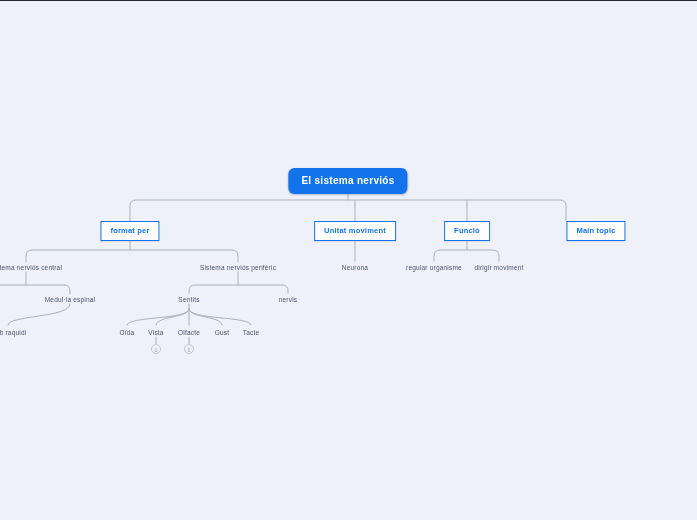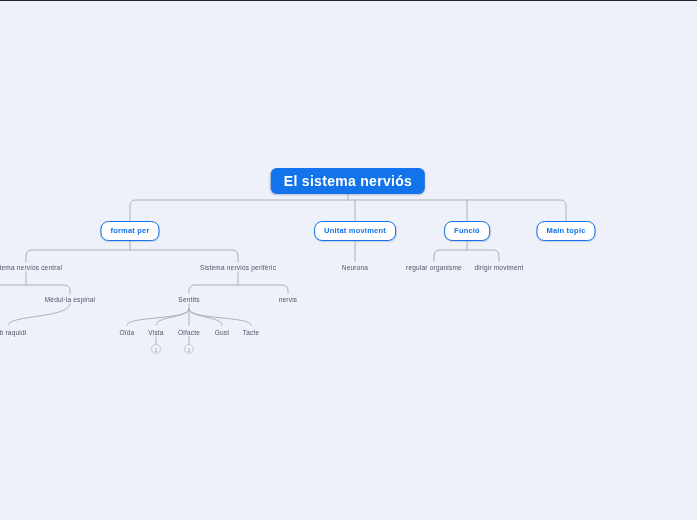--- a/index.html
+++ b/index.html
@@ -24,35 +24,35 @@
     box-sizing:border-box;
     text-align:center;
     cursor:default;
   }
   .root-node{
     top:168px;
     height:26px;line-height:26px;
     padding:0 13px;
     background:#1273eb;
     color:#ffffff;
-    font-size:14px;font-weight:bold;
+    font-size:10px;font-weight:bold;
     letter-spacing:.3px;
     border-radius:6px;
     box-shadow:0 1px 2px rgba(40,60,110,.3);
   }
   .topic-node{
     top:221px;
     height:20px;line-height:17px;
     padding:0 9px;
     background:#ffffff;
     border:1.5px solid #1273eb;
     color:#1273eb;
     font-size:7.5px;font-weight:bold;
     letter-spacing:.2px;
-    border-radius:8px;
+    border-radius:0;
     box-shadow:0 1px 1px rgba(40,60,110,.18);
   }
   .leaf-label{
     position:absolute;
     transform:translateX(-50%);
     white-space:nowrap;
     font-size:6.5px;
     line-height:9px;
     color:#4a5468;
     letter-spacing:.2px;
@@ -110,21 +110,21 @@
 
     <path d="M156,337 V344"></path>
     <path d="M189,337 V344"></path>
   </svg>
 
   <div class="node root-node" style="left:348px;">El sistema nerviós</div>
 
   <div class="node topic-node" style="left:130px;">format per</div>
   <div class="node topic-node" style="left:355px;">Unitat moviment</div>
   <div class="node topic-node" style="left:467px;">Funció</div>
-  <div class="node topic-node" style="left:566px;">Main topic</div>
+  <div class="node topic-node" style="left:596px;">Main topic</div>
 
   <div class="leaf-label" style="left:26px;top:263px;">Sistema nerviós central</div>
   <div class="leaf-label" style="left:238px;top:263px;">Sistema nerviós perifèric</div>
   <div class="leaf-label" style="left:355px;top:263px;">Neurona</div>
   <div class="leaf-label" style="left:434px;top:263px;">regular organisme</div>
   <div class="leaf-label" style="left:499px;top:263px;">dirigir moviment</div>
 
   <div class="leaf-label" style="left:70px;top:295px;">Mèdul·la espinal</div>
   <div class="leaf-label" style="left:189px;top:295px;">Sentits</div>
   <div class="leaf-label" style="left:288px;top:295px;">nervis</div>

